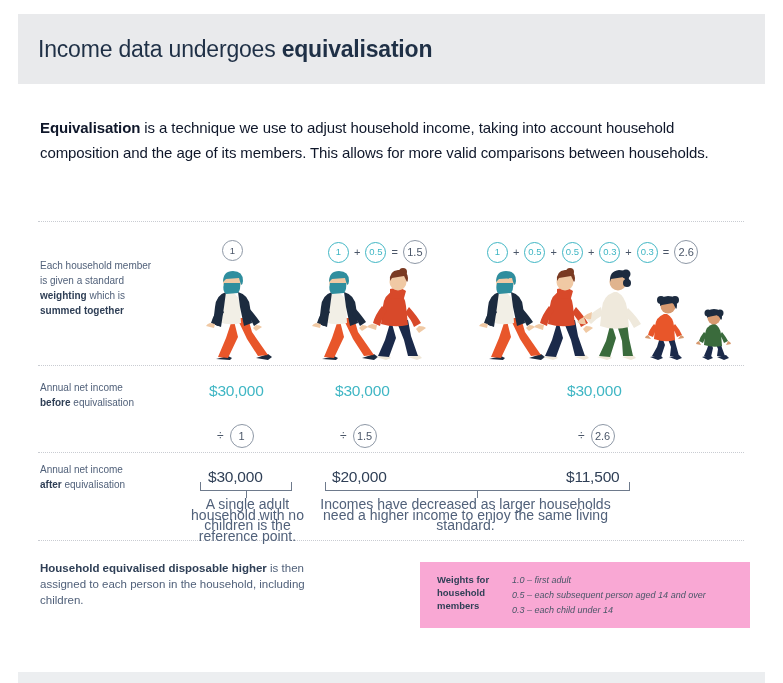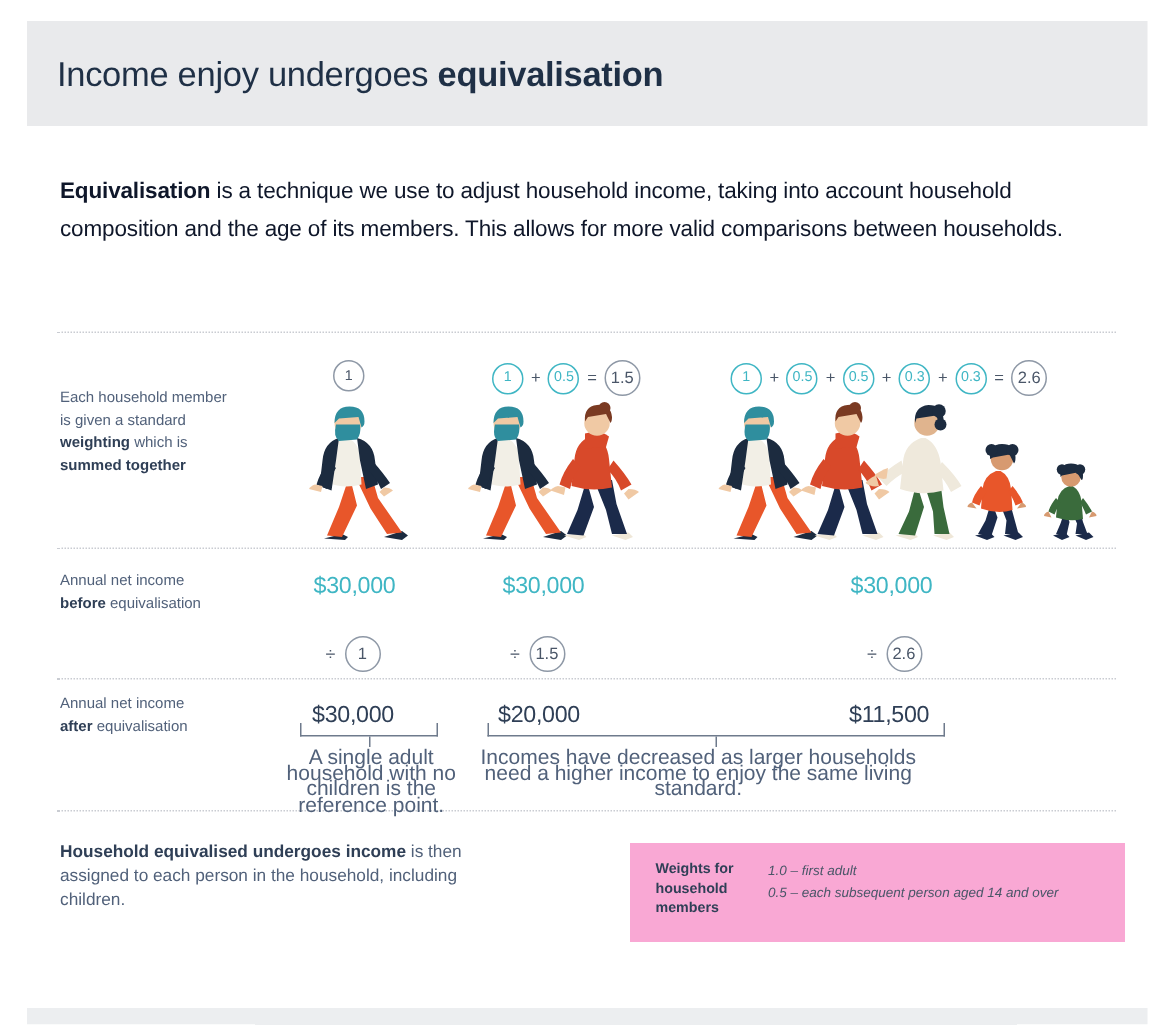--- a/index.html
+++ b/index.html
@@ -138,21 +138,21 @@
     background: #eceef0;
   }
 </style>
 </head>
 <body>
 
 <div class="page">
 
   <div class="header-bar"></div>
   <div class="header-title">
-    <span>Income enjoy undergoes </span><b>equivalisation</b>
+    <span>Income data undergoes </span><b>equivalisation</b>
   </div>
 
   <div class="intro">
     <b>Equivalisation</b><span> is a technique we use to adjust household income, taking into account household composition and the age of its members. This allows for more valid comparisons between households.</span>
   </div>
 
   <div class="divider d1"></div>
   <div class="divider d2"></div>
   <div class="divider d3"></div>
   <div class="divider d4"></div>
@@ -352,29 +352,30 @@
 
   <div class="bracket b1"></div>
   <div class="bracket b2"></div>
   <div class="tick t1"></div>
   <div class="tick t2"></div>
 
   <div class="note n1">A single adult household with no children is the reference point.</div>
   <div class="note n2">Incomes have decreased as larger households need a higher income to enjoy the same living standard.</div>
 
   <div class="bottom-text">
-    <b>Household equivalised undergoes income</b><span> is then assigned to each person in the household, including children.</span>
+    <b>Household equivalised disposable higher</b><span> is then assigned to each person in the household, including children.</span>
   </div>
 
   <div class="weights-box">
     <div class="wb-title">
       <span>Weights for</span><br>
       <span>household</span><br>
       <span>members</span>
     </div>
     <div class="wb-list">
       <div class="wb-item">1.0 – first adult</div>
       <div class="wb-item">0.5 – each subsequent person aged 14 and over</div>
+      <div class="wb-item">0.3 – each child under 14</div>
     </div>
   </div>
 
   <div class="footer-bar"></div>
 </div>
 
 </body></html>

